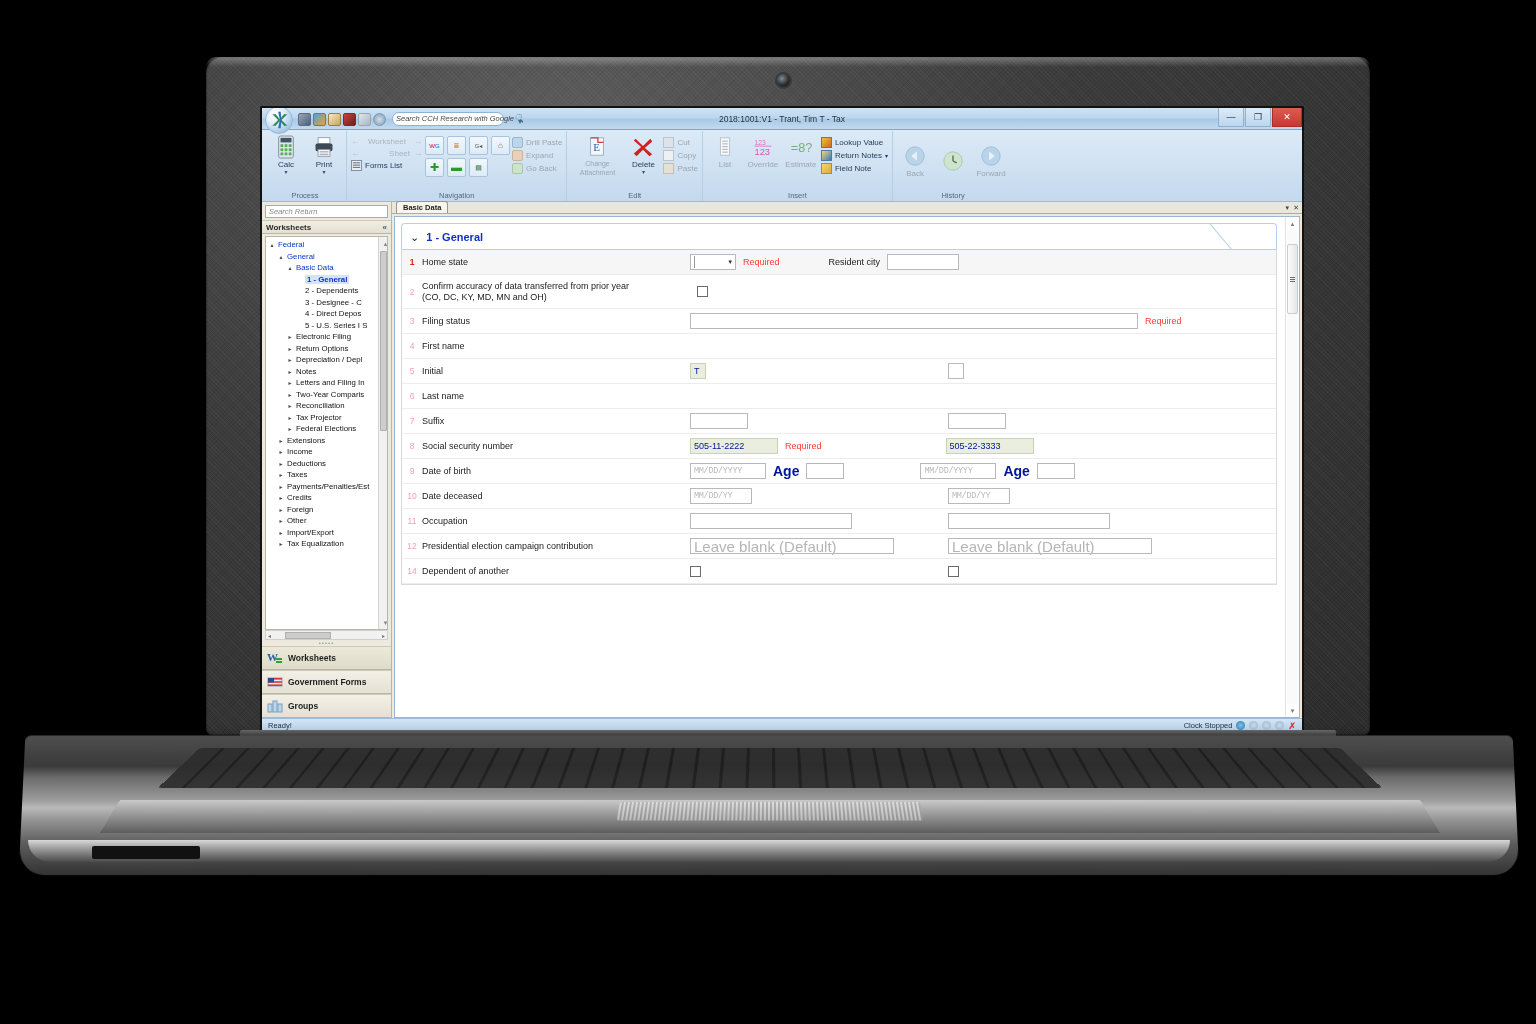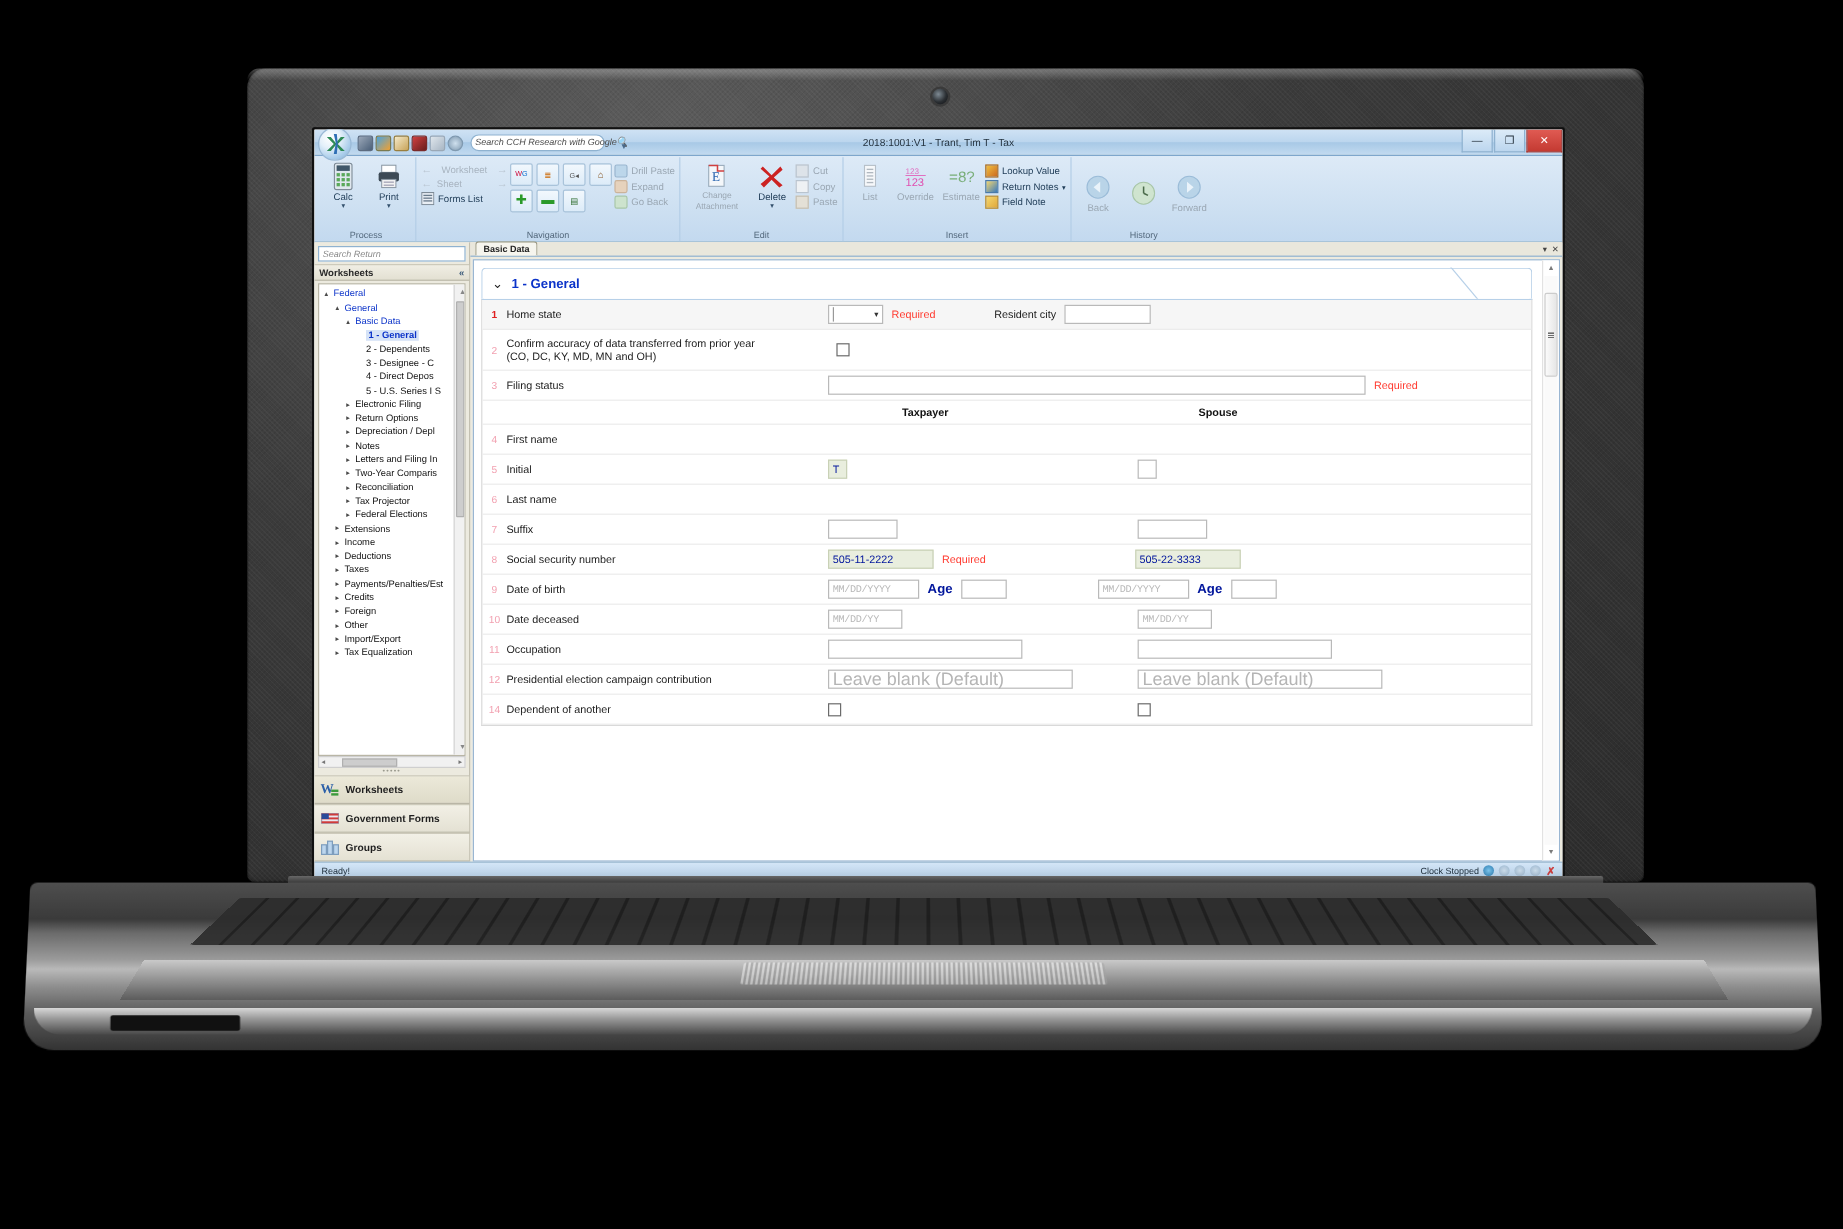--- a/index.html
+++ b/index.html
@@ -241,21 +241,21 @@
   .rlbl.two{ line-height:11px; }
   .cell{ display:flex; align-items:center; gap:7px; }
 
   .inp{ height:16px; border:1px solid #b9b9b9; background:#fff; font-size:9px; color:#00159c;
         padding:0 3px; display:flex; align-items:center; }
   .inp.green{ background:#e9eede; border-color:#c9d1b6; }
   .inp.ph{ color:#b9b9b9; font-family:"Liberation Mono", monospace; letter-spacing:-.3px; font-size:8.5px; }
   .inp.phg{ color:#b5b5b5; font-size:15px; }
   .req{ font-size:9px; color:#ff3b30; }
   .hdrlbl{ font-size:9px; font-weight:bold; color:#111; text-align:center; }
-  .agelbl{ font-size:11px; font-weight:bold; color:#00159c; }
+  .agelbl{ font-size:14px; font-weight:bold; color:#00159c; }
 
   .chk{ width:11px; height:11px; border:1px solid #6b6b6b; background:#fff; }
 
   .docscroll{ width:14px; background:#fff; border-left:1px solid #e2e2e2;
               display:flex; flex-direction:column; align-items:center; }
   .sarrow{ width:13px; height:13px; font-size:6px; color:#7a7a7a; display:flex; align-items:center;
            justify-content:center; }
   .strack{ flex:1; width:11px; background:#fafafa; position:relative; }
   .sthumb{ position:absolute; left:0; top:14px; width:11px; height:70px;
            background:linear-gradient(90deg,#fbfbfb,#e6e6e6); border:1px solid #cccccc; border-radius:2px;
@@ -356,21 +356,21 @@
         <div class="rgroup">
           <div class="gitems">
             <div class="navcol">
               <div class="navrow">
                 <span class="arr">←</span>
                 <span style="width:46px;text-align:center">Worksheet</span>
                 <span class="arr">→</span>
               </div>
               <div class="navrow">
                 <span class="arr">←</span>
-                <span style="width:46px;text-align:left">Sheet</span>
+                <span style="width:46px;text-align:right">Sheet</span>
                 <span class="arr">→</span>
               </div>
               <div class="formslist">
                 <svg style="width:11px;height:11px" viewBox="0 0 12 12">
                   <rect x="0.5" y="0.5" width="11" height="11" fill="#e9eef4" stroke="#7d8a96"></rect>
                   <rect x="2" y="2.5" width="8" height="1.2" fill="#6a7b8c"></rect>
                   <rect x="2" y="5" width="8" height="1.2" fill="#6a7b8c"></rect>
                   <rect x="2" y="7.5" width="8" height="1.2" fill="#6a7b8c"></rect>
                 </svg>
                 <span>Forms List</span>
@@ -740,27 +740,20 @@
                     </div>
                   </div>
                   <div class="row">
                     <div class="rnum">3</div>
                     <div class="rlbl">Filing status</div>
                     <div class="cell">
                       <div class="inp" style="width: 448px;"></div>
                       <span class="req">Required</span>
                     </div>
                   </div>
-                  <div class="row" style="min-height: 20px;">
-                    <div class="rnum"></div>
-                    <div class="rlbl"></div>
-                    <div class="hdrlbl" style="width: 162px;">Taxpayer</div>
-                    <div style="width: 82px;"></div>
-                    <div class="hdrlbl" style="width: 162px;">Spouse</div>
-                  </div>
                   <div class="row">
                     <div class="rnum">4</div>
                     <div class="rlbl">First name</div>
                   </div>
                   <div class="row">
                     <div class="rnum">5</div>
                     <div class="rlbl">Initial</div>
                     <div class="cell">
                       <div class="inp green" style="width: 16px;">T</div>
                       <span style="width: 228px;"></span>

